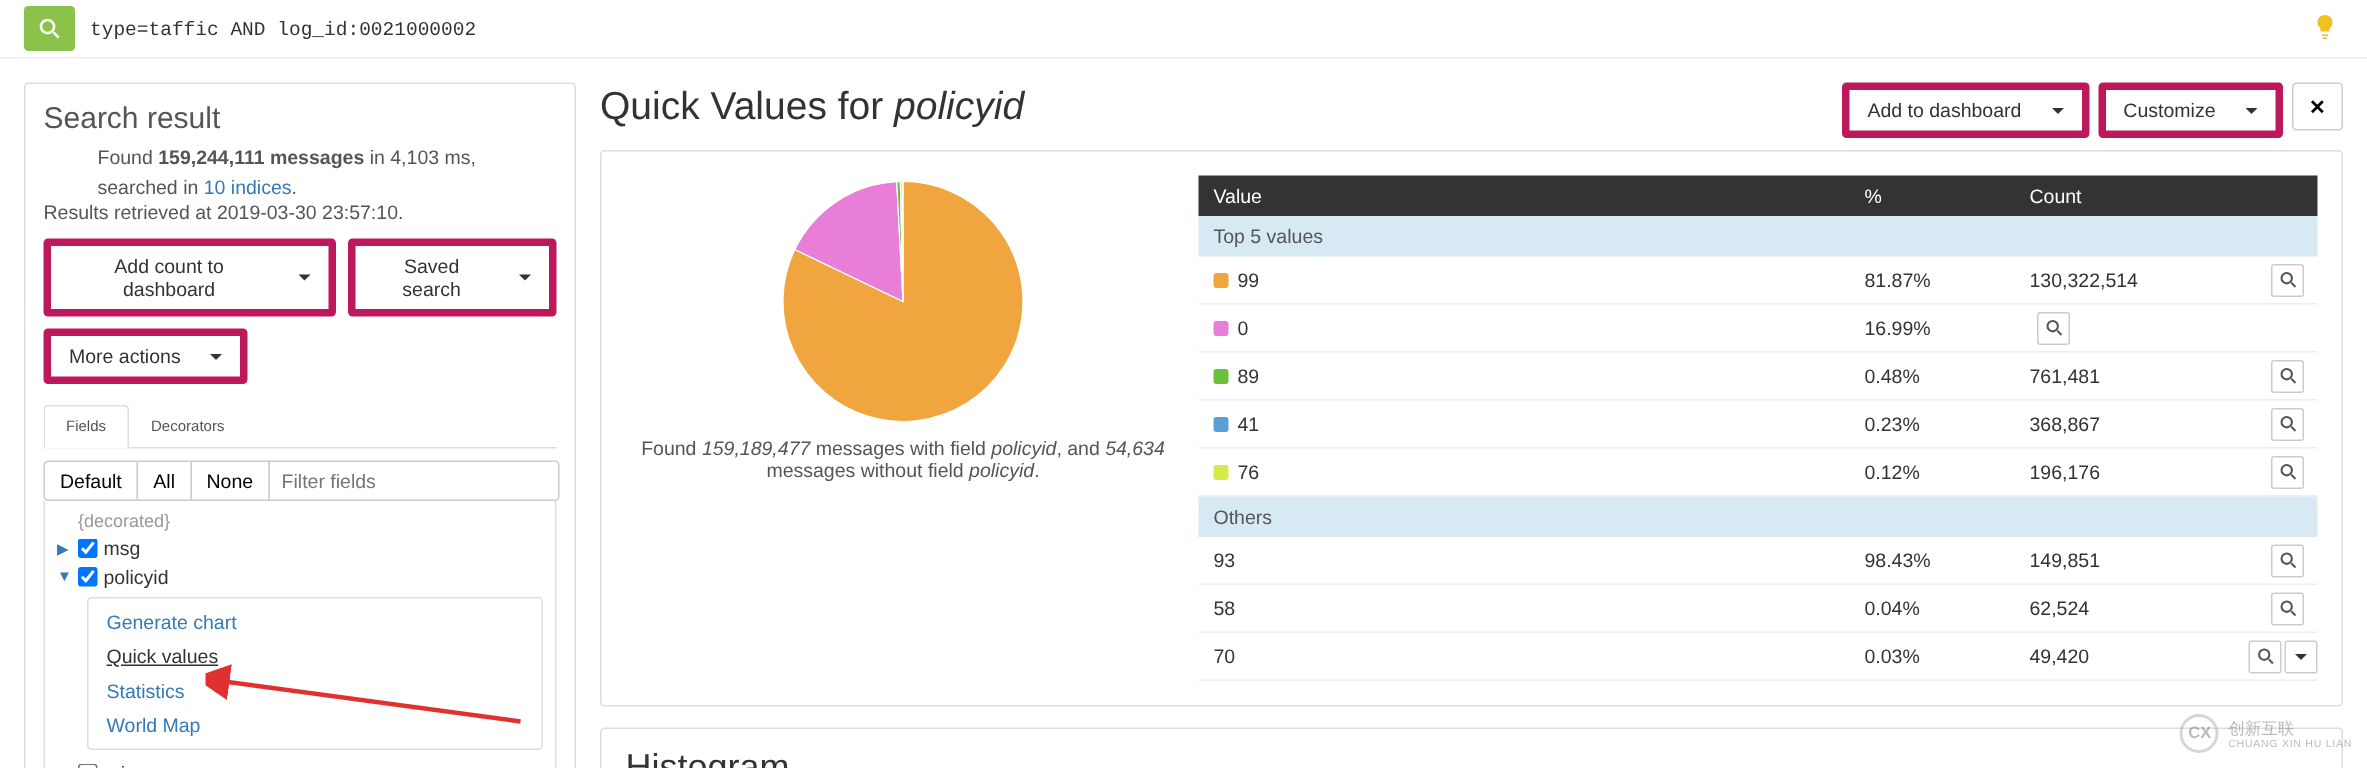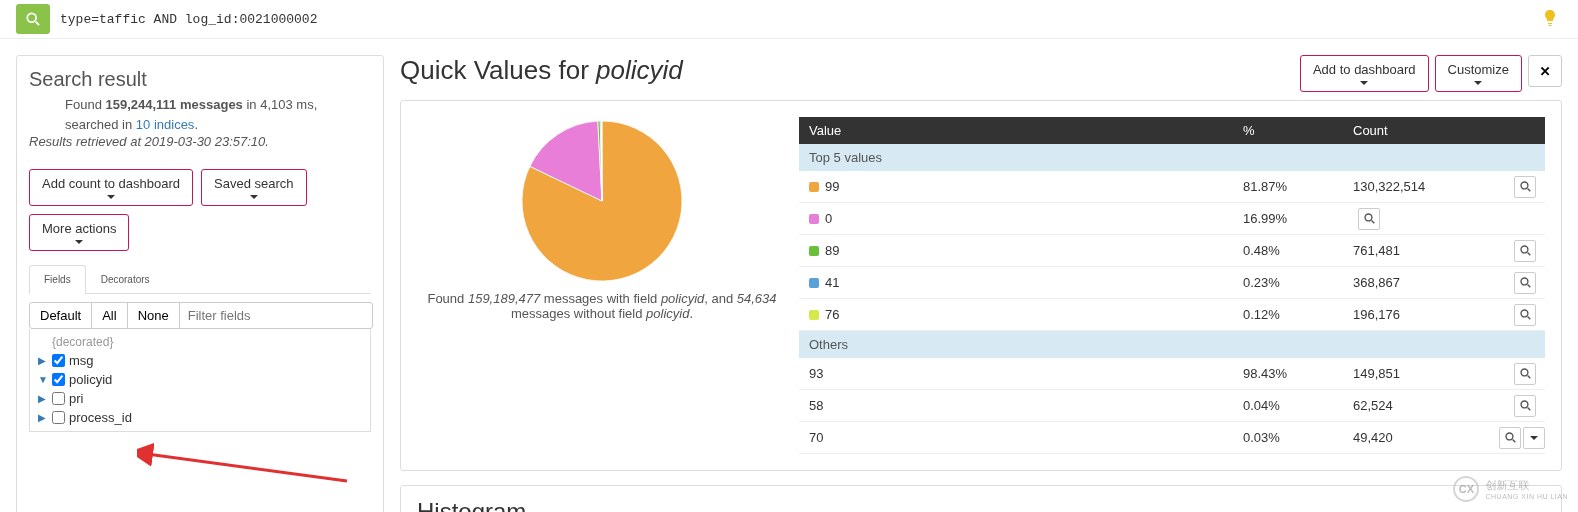--- a/index.html
+++ b/index.html
@@ -7,22 +7,22 @@
   .search-bar { display: flex; align-items: center; padding: 4px 16px; border-bottom: 1px solid #eee; }
   .search-btn { background: #8bc34a; color: #fff; border: none; width: 34px; height: 30px; border-radius: 3px; display: flex; align-items: center; justify-content: center; margin-right: 10px; cursor: pointer; }
   .search-input { font-family: "Courier New", monospace; font-size: 13px; border: none; outline: none; flex: 1; color: #333; }
   .bulb-icon { color: #ffc107; margin-left: auto; margin-right: 6px; }
   .main { display: flex; padding: 16px; gap: 16px; }
   .left-panel { width: 368px; border: 1px solid #ddd; border-radius: 3px; padding: 12px; }
   .sr-title { font-size: 20px; font-weight: 400; color: #555; margin-bottom: 4px; }
   .sr-found { font-size: 13px; color: #555; line-height: 1.5; margin-left: 36px; }
   .sr-found strong { font-weight: 700; }
   .sr-found a { color: #337ab7; text-decoration: none; }
-  .sr-time { font-size: 13px; color: #555; margin-bottom: 20px; font-style: italic; }
-  .btn { background: #fff; border: 1px solid #be185d; border-radius: 3px; padding: 6px 12px; font-size: 13px; color: #333; cursor: pointer; display: inline-flex; align-items: center; gap: 4px; flex-direction: column; }
+  .sr-time { font-size: 13px; color: #555; margin-bottom: 10px; }
+  .btn { background: #fff; border: 5px solid #be185d; border-radius: 3px; padding: 6px 12px; font-size: 13px; color: #333; cursor: pointer; display: inline-flex; align-items: center; gap: 20px; }
   .btn-row { display: flex; gap: 8px; margin-bottom: 8px; }
   .caret { width: 0; height: 0; border-left: 4px solid transparent; border-right: 4px solid transparent; border-top: 4px solid #333; display: inline-block; }
   .tabs { display: flex; border-bottom: 1px solid #ddd; margin-top: 14px; }
   .tab { padding: 8px 14px; border: 1px solid transparent; border-bottom: none; font-size: 10px; color: #555; cursor: pointer; border-radius: 3px 3px 0 0; }
   .tab.active { border-color: #ddd; background: #fff; color: #555; margin-bottom: -1px; }
   .filter-row { display: flex; margin-top: 8px; }
   .seg-btn { border: 1px solid #ccc; padding: 5px 10px; font-size: 13px; background: #fff; cursor: pointer; margin-right: -1px; }
   .seg-btn:first-child { border-radius: 3px 0 0 3px; }
   .filter-input { flex: 1; border: 1px solid #ccc; border-radius: 0 3px 3px 0; padding: 5px 8px; font-size: 13px; }
   .fields-area { border: 1px solid #ddd; border-top: none; max-height: 220px; overflow-y: scroll; padding: 4px 0; }
@@ -128,20 +128,26 @@
       <div class="field-item">
         <span class="tri right"></span>
         <input type="checkbox" checked="" style="">
         <span>msg</span>
       </div>
       <div class="field-item">
         <span class="tri down"></span>
         <input type="checkbox" checked="" style="">
         <span>policyid</span>
       </div>
+      <div class="submenu">
+        <a href="#">Generate chart</a>
+        <a href="#" class="active">Quick values</a>
+        <a href="#">Statistics</a>
+        <a href="#">World Map</a>
+      </div>
       <div class="field-item">
         <span class="tri right"></span>
         <input type="checkbox" style="">
         <span>pri</span>
       </div>
       <div class="field-item">
         <span class="tri right"></span>
         <input type="checkbox" style="">
         <span>process_id</span>
       </div>

